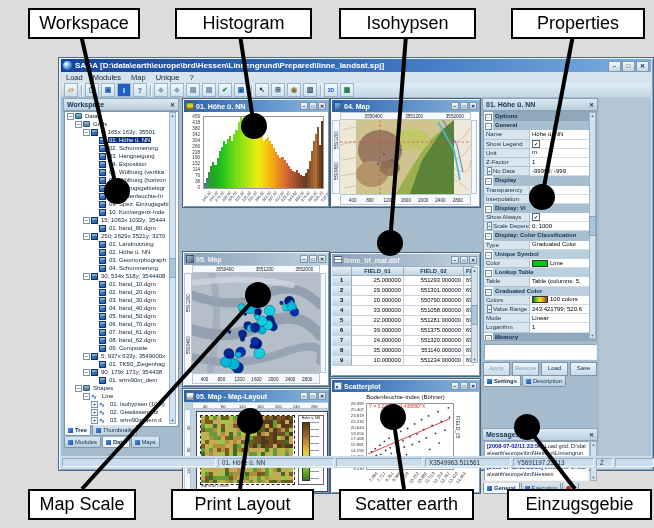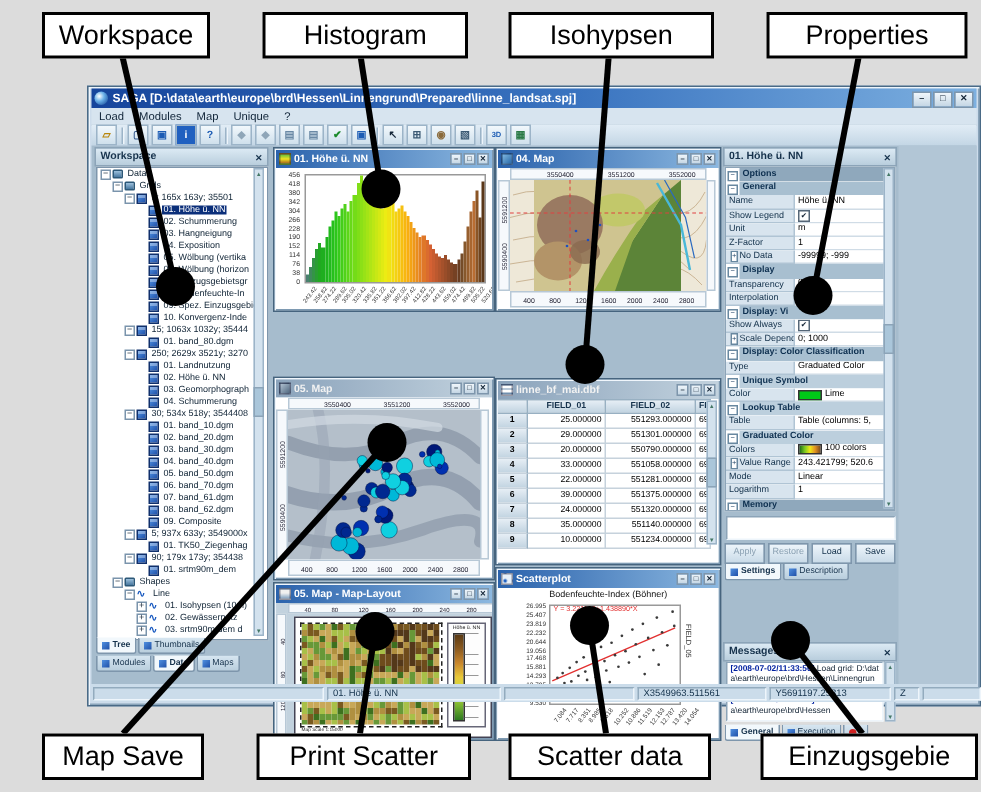--- a/index.html
+++ b/index.html
@@ -1484,17 +1484,17 @@
       <circle cx="250" cy="421" r="13" fill="#000000"></circle>
       <line x1="404" y1="489" x2="393" y2="417" stroke="#000000" stroke-width="4"></line>
       <circle cx="393" cy="417" r="13" fill="#000000"></circle>
       <line x1="575" y1="489" x2="527" y2="427" stroke="#000000" stroke-width="4"></line>
       <circle cx="527" cy="427" r="13" fill="#000000"></circle>
     </svg>
 <div class="callout-label" style="left: 28px; top: 8px; width: 108px; height: 27px;">Workspace</div>
     <div class="callout-label" style="left: 175px; top: 8px; width: 133px; height: 27px;">Histogram</div>
     <div class="callout-label" style="left: 339px; top: 8px; width: 133px; height: 27px;">Isohypsen</div>
     <div class="callout-label" style="left: 511px; top: 8px; width: 130px; height: 27px;">Properties</div>
-    <div class="callout-label" style="left: 28px; top: 489px; width: 104px; height: 27px;">Map Save</div>
-    <div class="callout-label" style="left: 171px; top: 489px; width: 139px; height: 27px;">Print Scatter</div>
-    <div class="callout-label" style="left: 339px; top: 489px; width: 131px; height: 27px;">Scatter data</div>
+    <div class="callout-label" style="left: 28px; top: 489px; width: 104px; height: 27px;">Map Scale</div>
+    <div class="callout-label" style="left: 171px; top: 489px; width: 139px; height: 27px;">Print Layout</div>
+    <div class="callout-label" style="left: 339px; top: 489px; width: 131px; height: 27px;">Scatter earth</div>
     <div class="callout-label" style="left: 507px; top: 489px; width: 141px; height: 27px;">Einzugsgebie</div>
   </div>
 
 </body></html>

